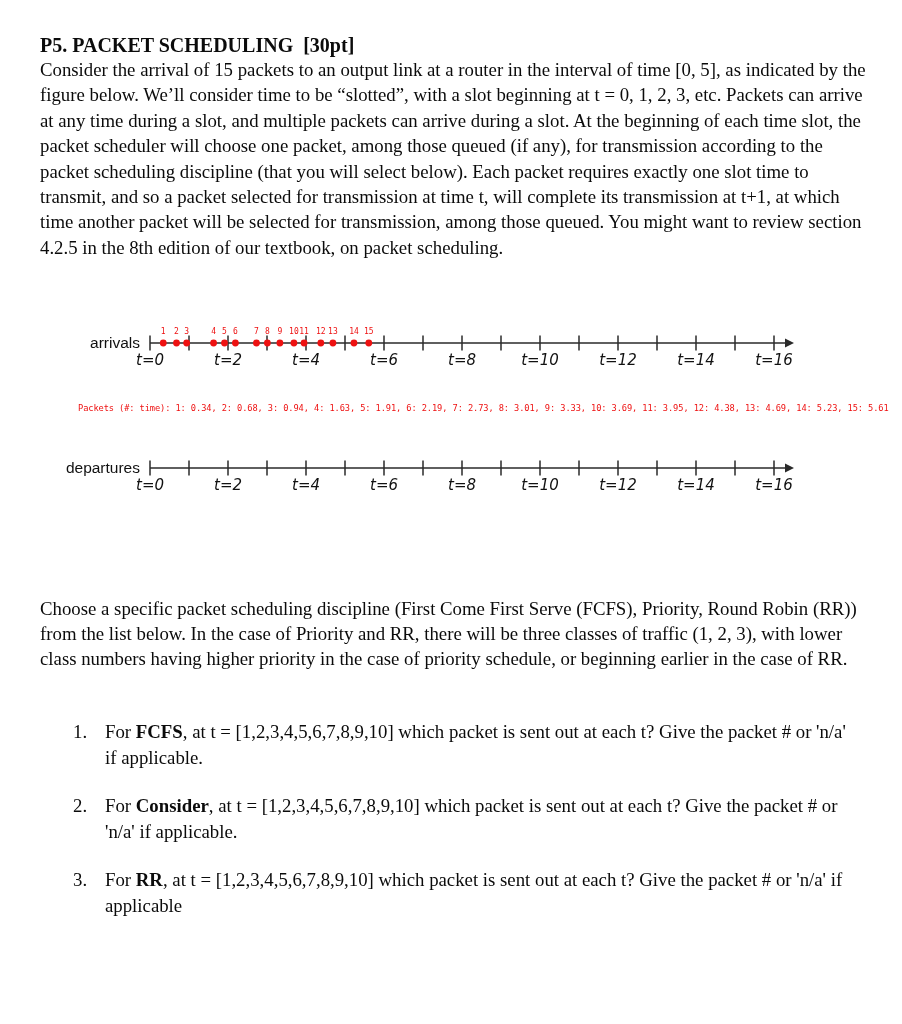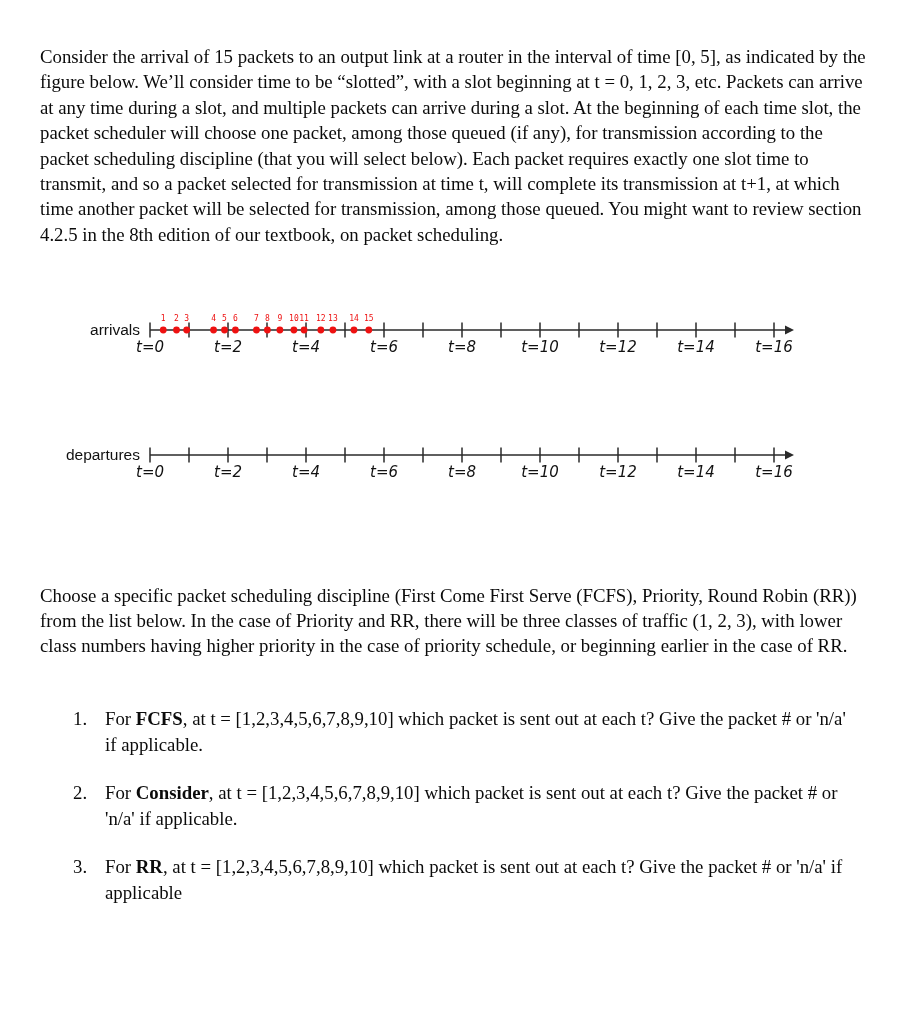--- a/index.html
+++ b/index.html
@@ -8,21 +8,21 @@
     padding:33px 30px 0 40px;
     font-family:"Liberation Serif",serif;color:#0b0b0b;
   }
   h1.title{
     font-size:20px;line-height:24px;margin:0;font-weight:bold;white-space:pre;
     font-family:"Liberation Serif",serif;
   }
   p.body-par{
     font-size:18.8px;line-height:25.4px;margin:0;max-width:834px;text-align:left;
   }
-  #intro{margin-top:11px;}
+  #intro{}
   #choose{margin-top:93px;line-height:25px;}
   figure.timeline-figure{
     position:relative;margin:43px 0 0 -40px;width:902px;height:200px;padding:0;
   }
   svg#timeline-svg{position:absolute;left:0;top:0;}
   .axline,.tick{stroke:#2a2a2a;stroke-width:1.5;fill:none;}
   .axarrow{fill:#2a2a2a;}
   .tlabel{font:italic 15px "DejaVu Sans",sans-serif;fill:#111;}
   .axname{font:15.5px "Liberation Sans",sans-serif;fill:#111;}
   .pktdot{stroke:none;}
@@ -38,20 +38,21 @@
   .q-item + .q-item{margin-top:22px;}
   .q-num{flex:0 0 32px;padding-left:33px;box-sizing:content-box;}
   .q-text{flex:1;}
   .q-text b{font-weight:bold;margin-top:36px;}
 </style>
 </head>
 <body>
 
 <main>
 
+  <h1 class="title">P5. PACKET SCHEDULING  [30pt]</h1>
 
   <p class="body-par" id="intro">Consider the arrival of 15 packets to an output link at a router in the interval of time [0, 5], as indicated by the figure below. We’ll consider time to be “slotted”, with a slot beginning at t = 0, 1, 2, 3, etc. Packets can arrive at any time during a slot, and multiple packets can arrive during a slot. At the beginning of each time slot, the packet scheduler will choose one packet, among those queued (if any), for transmission according to the packet scheduling discipline (that you will select below). Each packet requires exactly one slot time to transmit, and so a packet selected for transmission at time t, will complete its transmission at t+1, at which time another packet will be selected for transmission, among those queued. You might want to review section 4.2.5 in the 8th edition of our textbook, on packet scheduling.</p>
 
   <figure class="timeline-figure">
     <svg id="timeline-svg" width="902" height="200" viewBox="0 0 902 200">
         <line x1="150" y1="40" x2="786" y2="40" class="axline"></line>
         <path d="M 785 35.5 L 794 40 L 785 44.5 Z" class="axarrow"></path>
         <line x1="150" y1="32.5" x2="150" y2="47.5" class="tick"></line>
         <text x="150" y="61.5" class="tlabel" text-anchor="middle">t=0</text>
         <line x1="189" y1="32.5" x2="189" y2="47.5" class="tick"></line>
@@ -132,20 +133,21 @@
         <text x="304.05" y="31" class="pktnum" text-anchor="middle" fill="#ee1111">11</text>
         <circle cx="320.82" cy="40" r="3.4" class="pktdot" fill="#ee1111"></circle>
         <text x="320.82" y="31" class="pktnum" text-anchor="middle" fill="#ee1111">12</text>
         <circle cx="332.91" cy="40" r="3.4" class="pktdot" fill="#ee1111"></circle>
         <text x="332.91" y="31" class="pktnum" text-anchor="middle" fill="#ee1111">13</text>
         <circle cx="353.97" cy="40" r="3.4" class="pktdot" fill="#ee1111"></circle>
         <text x="353.97" y="31" class="pktnum" text-anchor="middle" fill="#ee1111">14</text>
         <circle cx="368.79" cy="40" r="3.4" class="pktdot" fill="#ee1111"></circle>
         <text x="368.79" y="31" class="pktnum" text-anchor="middle" fill="#ee1111">15</text>
       </svg>
+    <div class="redline" id="redline1" style="color: rgb(238, 17, 17);">Packets (#: time): 1: 0.34, 2: 0.68, 3: 0.94, 4: 1.63, 5: 1.91, 6: 2.19, 7: 2.73, 8: 3.01, 9: 3.33, 10: 3.69, 11: 3.95, 12: 4.38, 13: 4.69, 14: 5.23, 15: 5.61</div>
   </figure>
 
   <p class="body-par" id="choose">Choose a specific packet scheduling discipline (First Come First Serve (FCFS), Priority, Round Robin (RR)) from the list below. In the case of Priority and RR, there will be three classes of traffic (1, 2, 3), with lower class numbers having higher priority in the case of priority schedule, or beginning earlier in the case of RR.</p>
 
   <div class="q-list">
 
     <div class="q-item">
       <span class="q-num">1.</span>
       <span class="q-text"><span>For </span><b>FCFS</b><span>, at t = [1,2,3,4,5,6,7,8,9,10] which packet is sent out at each t? Give the packet # or 'n/a' if applicable.</span></span>
     </div>

